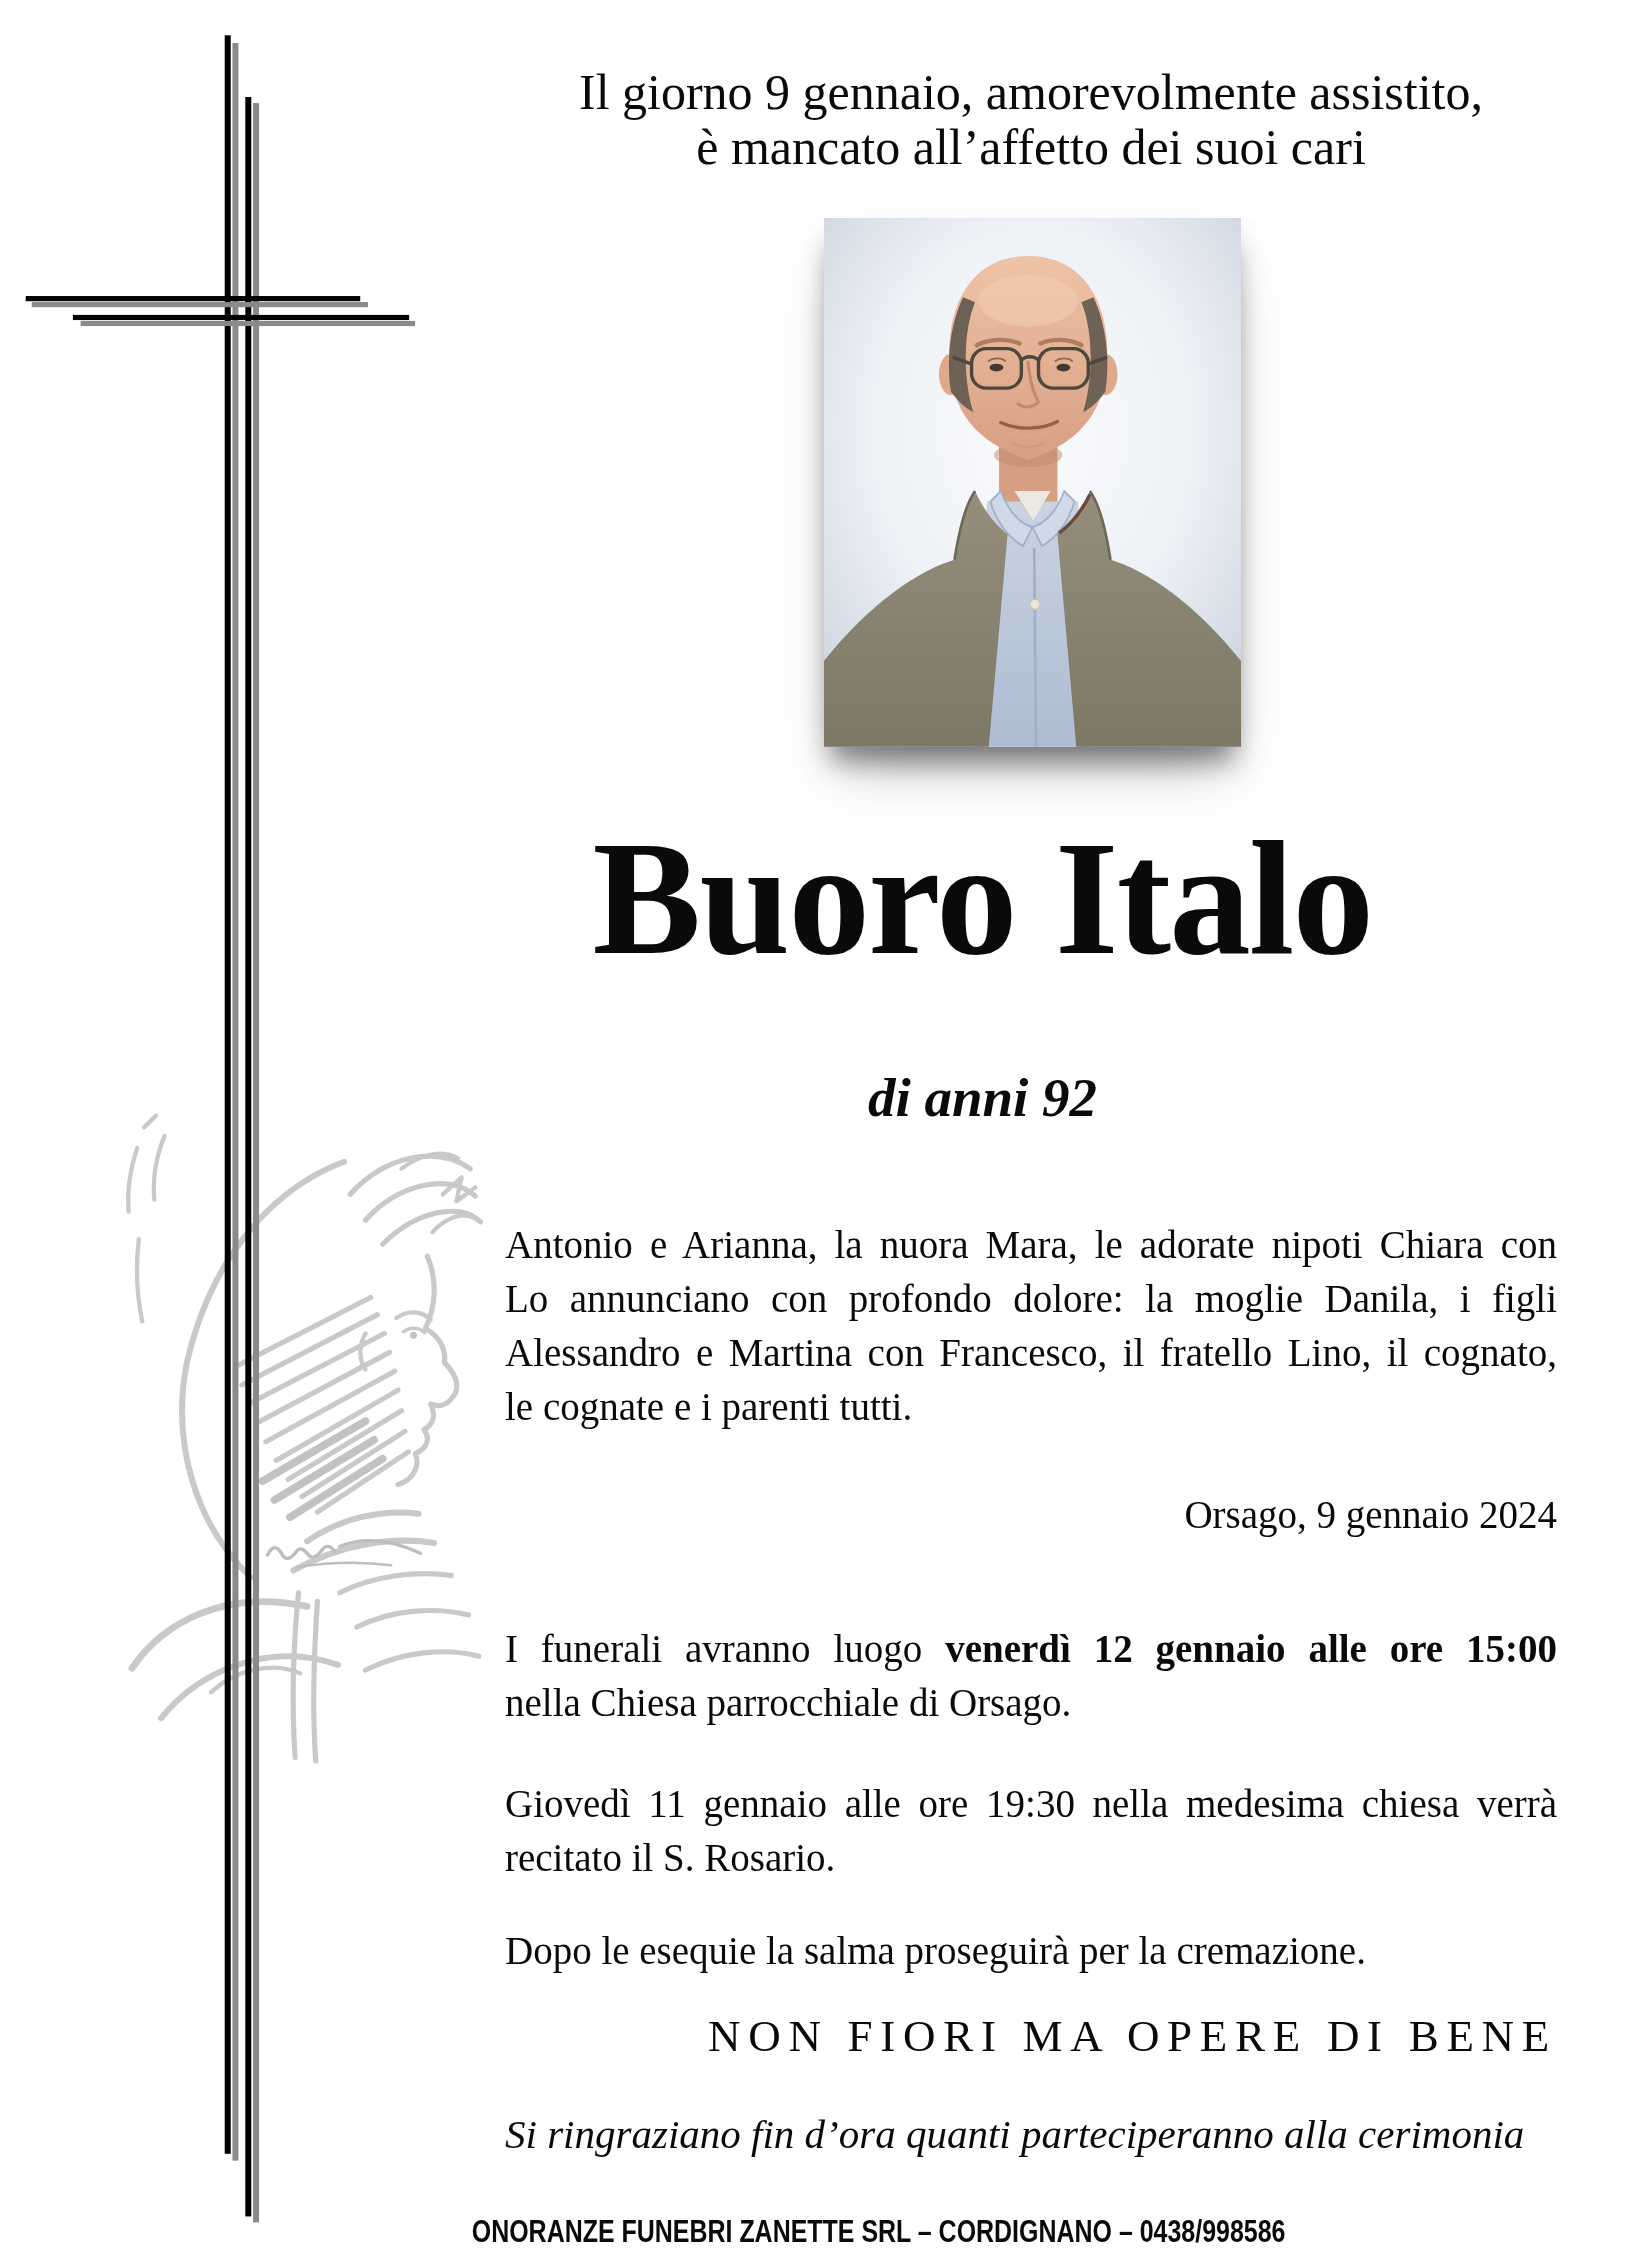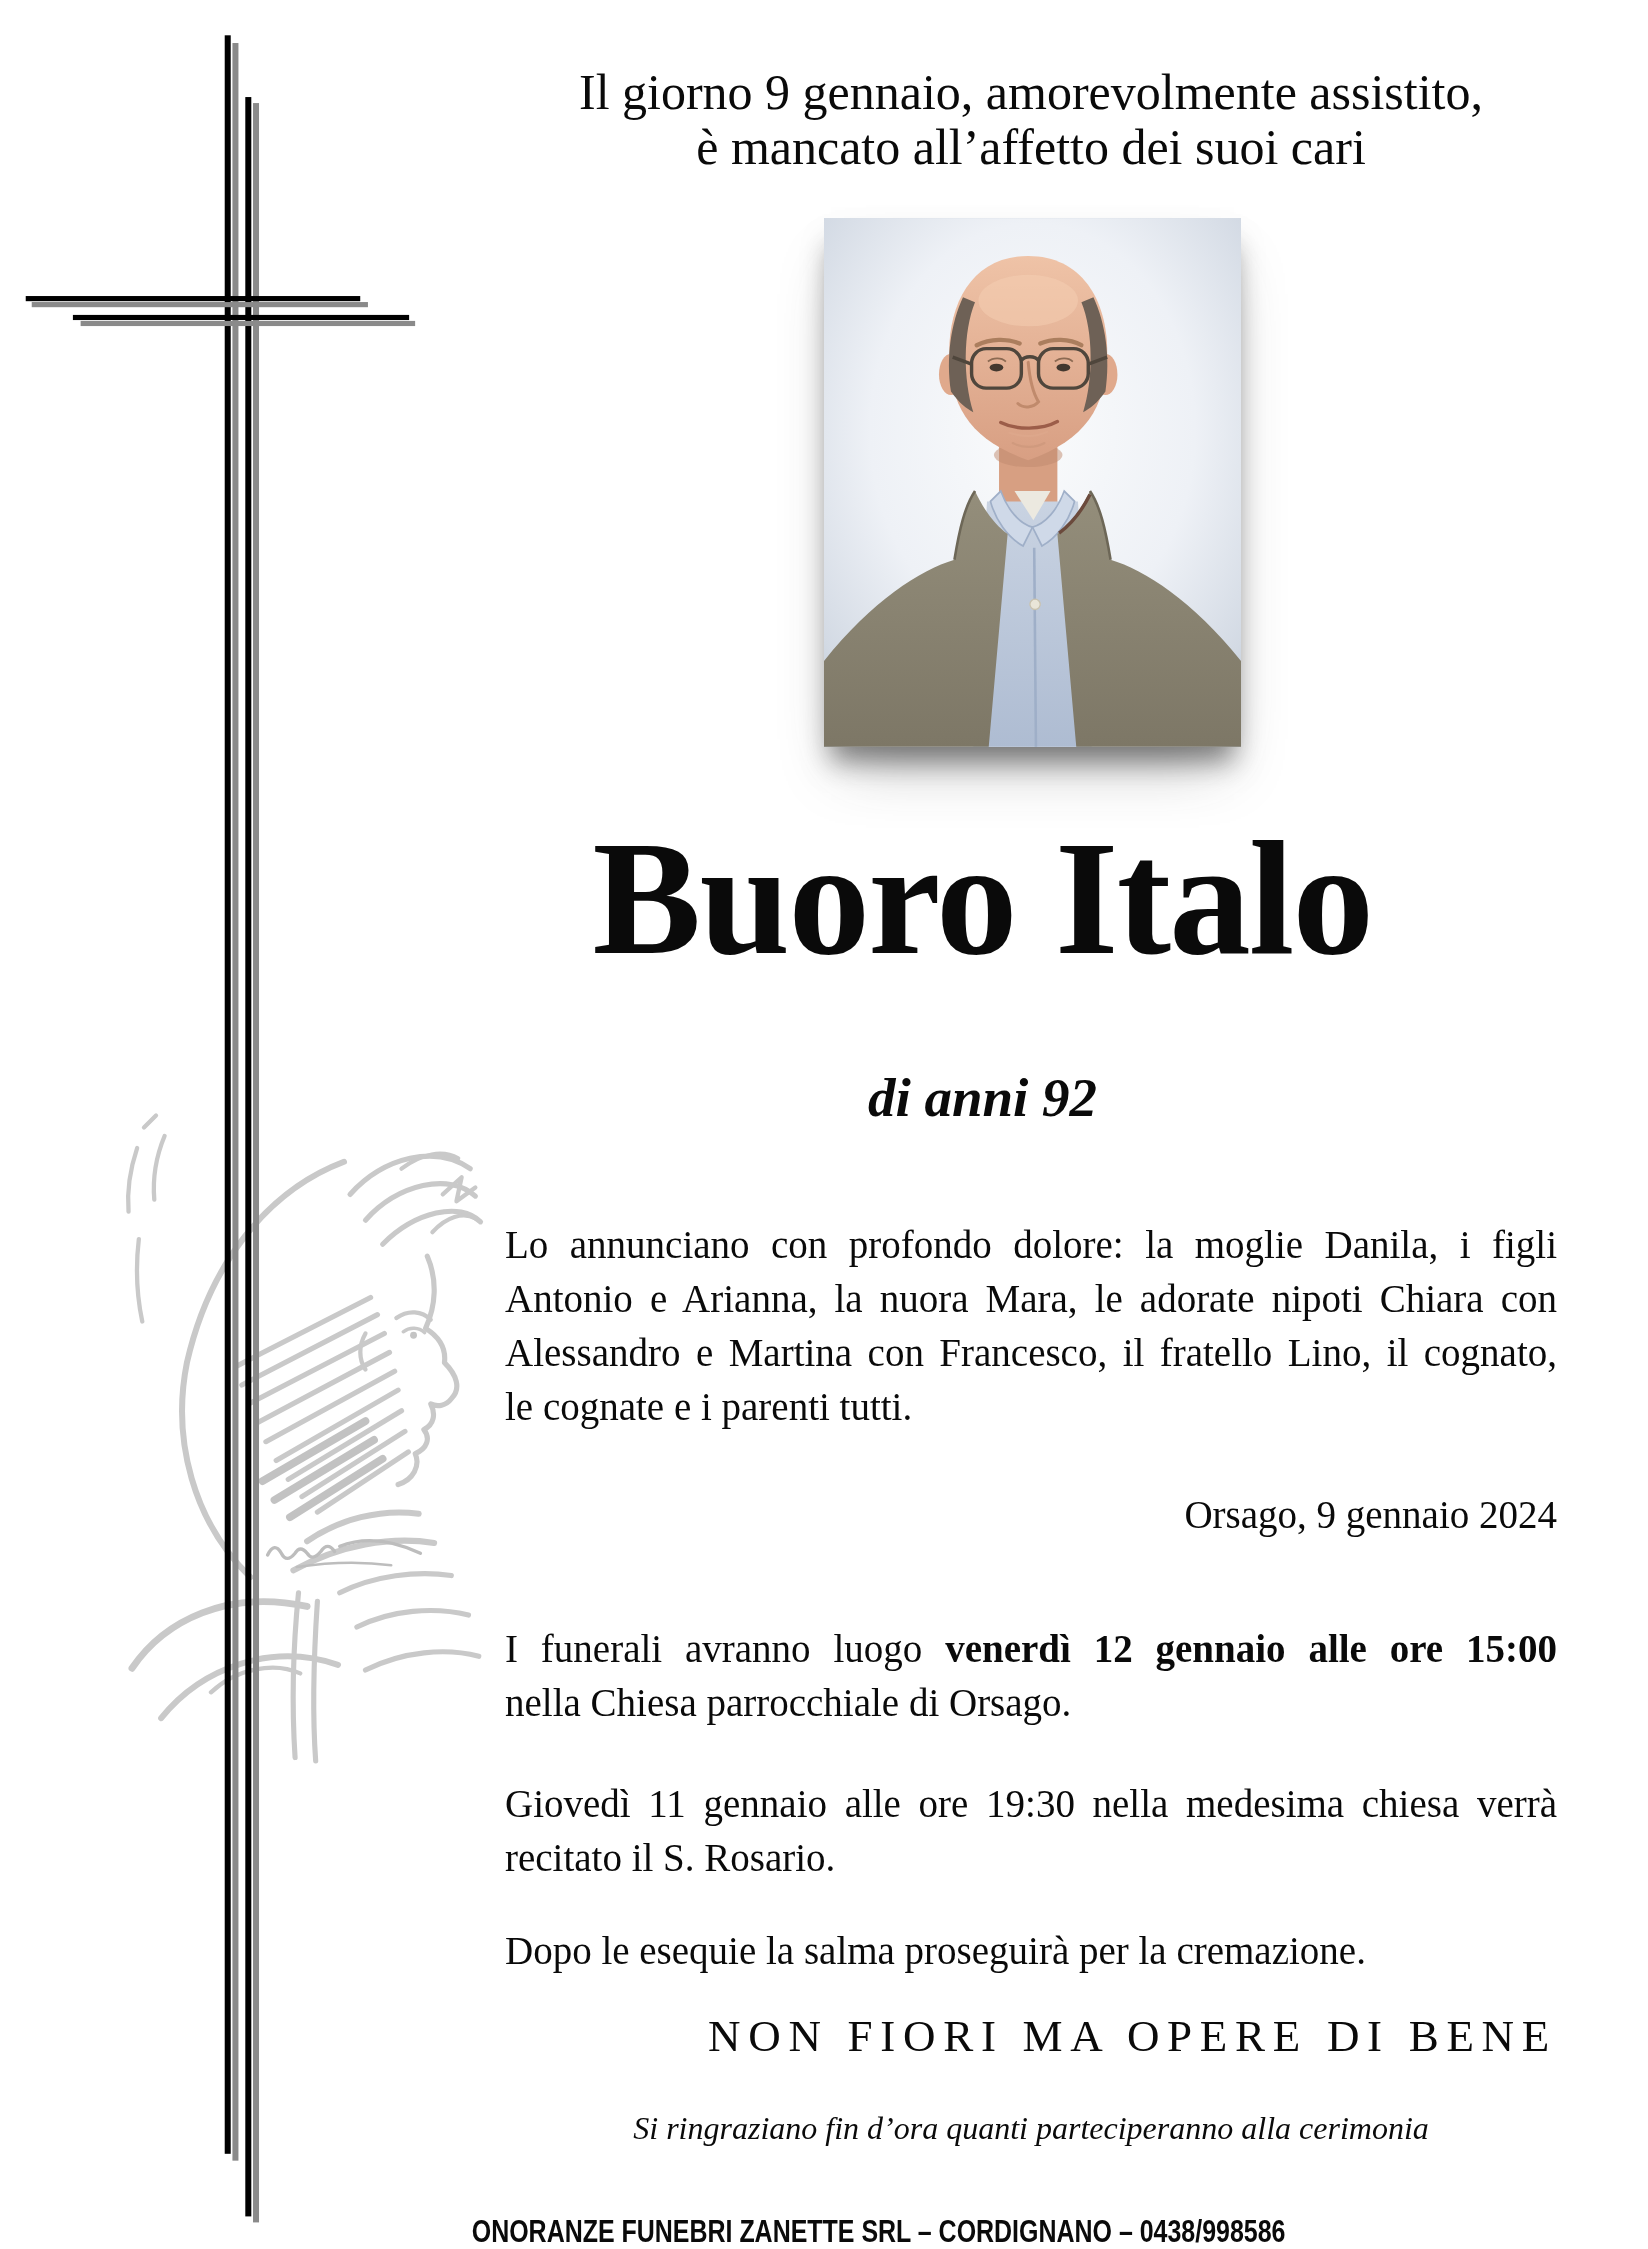--- a/index.html
+++ b/index.html
@@ -27,21 +27,21 @@
   
   .para{left:505px;width:1052px;font-size:39px;line-height:54px;}
   .jline{text-align:justify;text-align-last:justify;}
   .lastline{text-align:left;}
   .announce{top:1218px;}
   .dateline{left:505px;top:1492px;width:1052px;font-size:39px;text-align:right;}
   .funeral{top:1622px;}
   .rosary{top:1777px;}
   .cremation{left:505px;top:1928px;width:1052px;font-size:39px;}
   .nonfiori{left:505px;top:2010px;width:1052px;text-align:right;font-size:45px;letter-spacing:7.7px;}
-  .thanks{left:505px;top:2110px;width:1052px;text-align:center;font-size:32px;font-style:italic;}
+  .thanks{left:505px;top:2110px;width:1052px;text-align:left;font-size:41px;font-style:italic;}
   .footer{left:357px;top:2213px;width:1277px;text-align:left;
           font-family:"Liberation Sans", sans-serif;font-weight:bold;font-size:32px;}
   .footer .condensed{display:inline-block;transform:scaleX(0.78);transform-origin:50% 60%;white-space:nowrap;letter-spacing:0px;}
   b{font-weight:bold;}
 </style>
 </head>
 <body>
 
 <div class="page">
 
@@ -163,22 +163,22 @@
       <path d="M206,238 C224,247 254,247 272,237" stroke="#9c5d49" stroke-width="4" fill="none" stroke-linecap="round"></path>
       <path d="M216,250 C231,255 247,255 260,249" stroke="#dda78b" stroke-width="2.5" fill="none" stroke-linecap="round"></path>
       <path d="M220,262 C231,268 247,268 257,262" stroke="#d09a7e" stroke-width="2.5" fill="none" stroke-linecap="round"></path>
     </svg>
   </div>
 
   <h1 class="abs name">Buoro Italo</h1>
   <div class="abs age">di anni 92</div>
 
   <div class="abs para announce">
+    <div class="jline">Antonio e Arianna, la nuora Mara, le adorate nipoti Chiara con</div>
     <div class="jline">Lo annunciano con profondo dolore: la moglie Danila, i figli</div>
-    <div class="jline">Antonio e Arianna, la nuora Mara, le adorate nipoti Chiara con</div>
     <div class="jline">Alessandro e Martina con Francesco, il fratello Lino, il cognato,</div>
     <div class="lastline">le cognate e i parenti tutti.</div>
   </div>
 
   <div class="abs dateline">Orsago, 9 gennaio 2024</div>
 
   <div class="abs para funeral">
     <div class="jline"><span>I funerali avranno luogo </span><b>venerdì 12 gennaio alle ore 15:00</b></div>
     <div class="lastline">nella Chiesa parrocchiale di Orsago.</div>
   </div>

